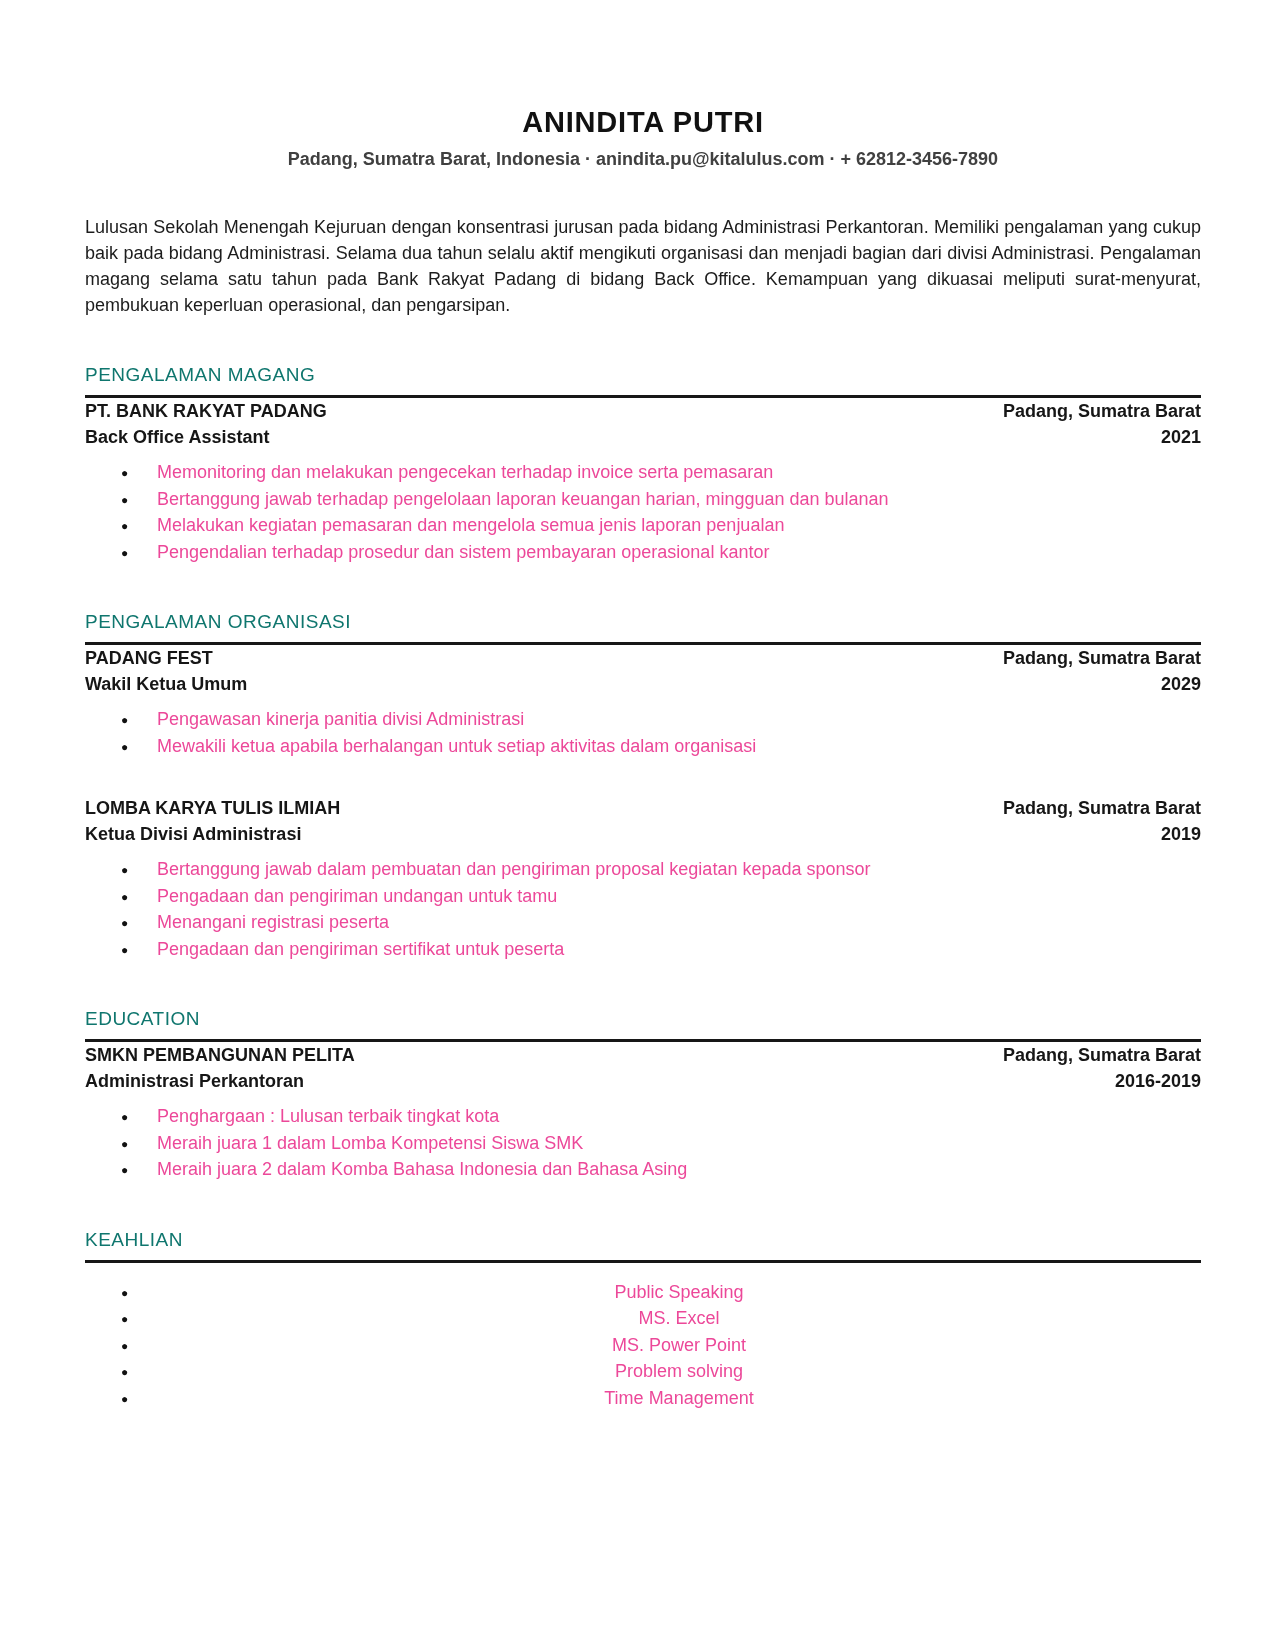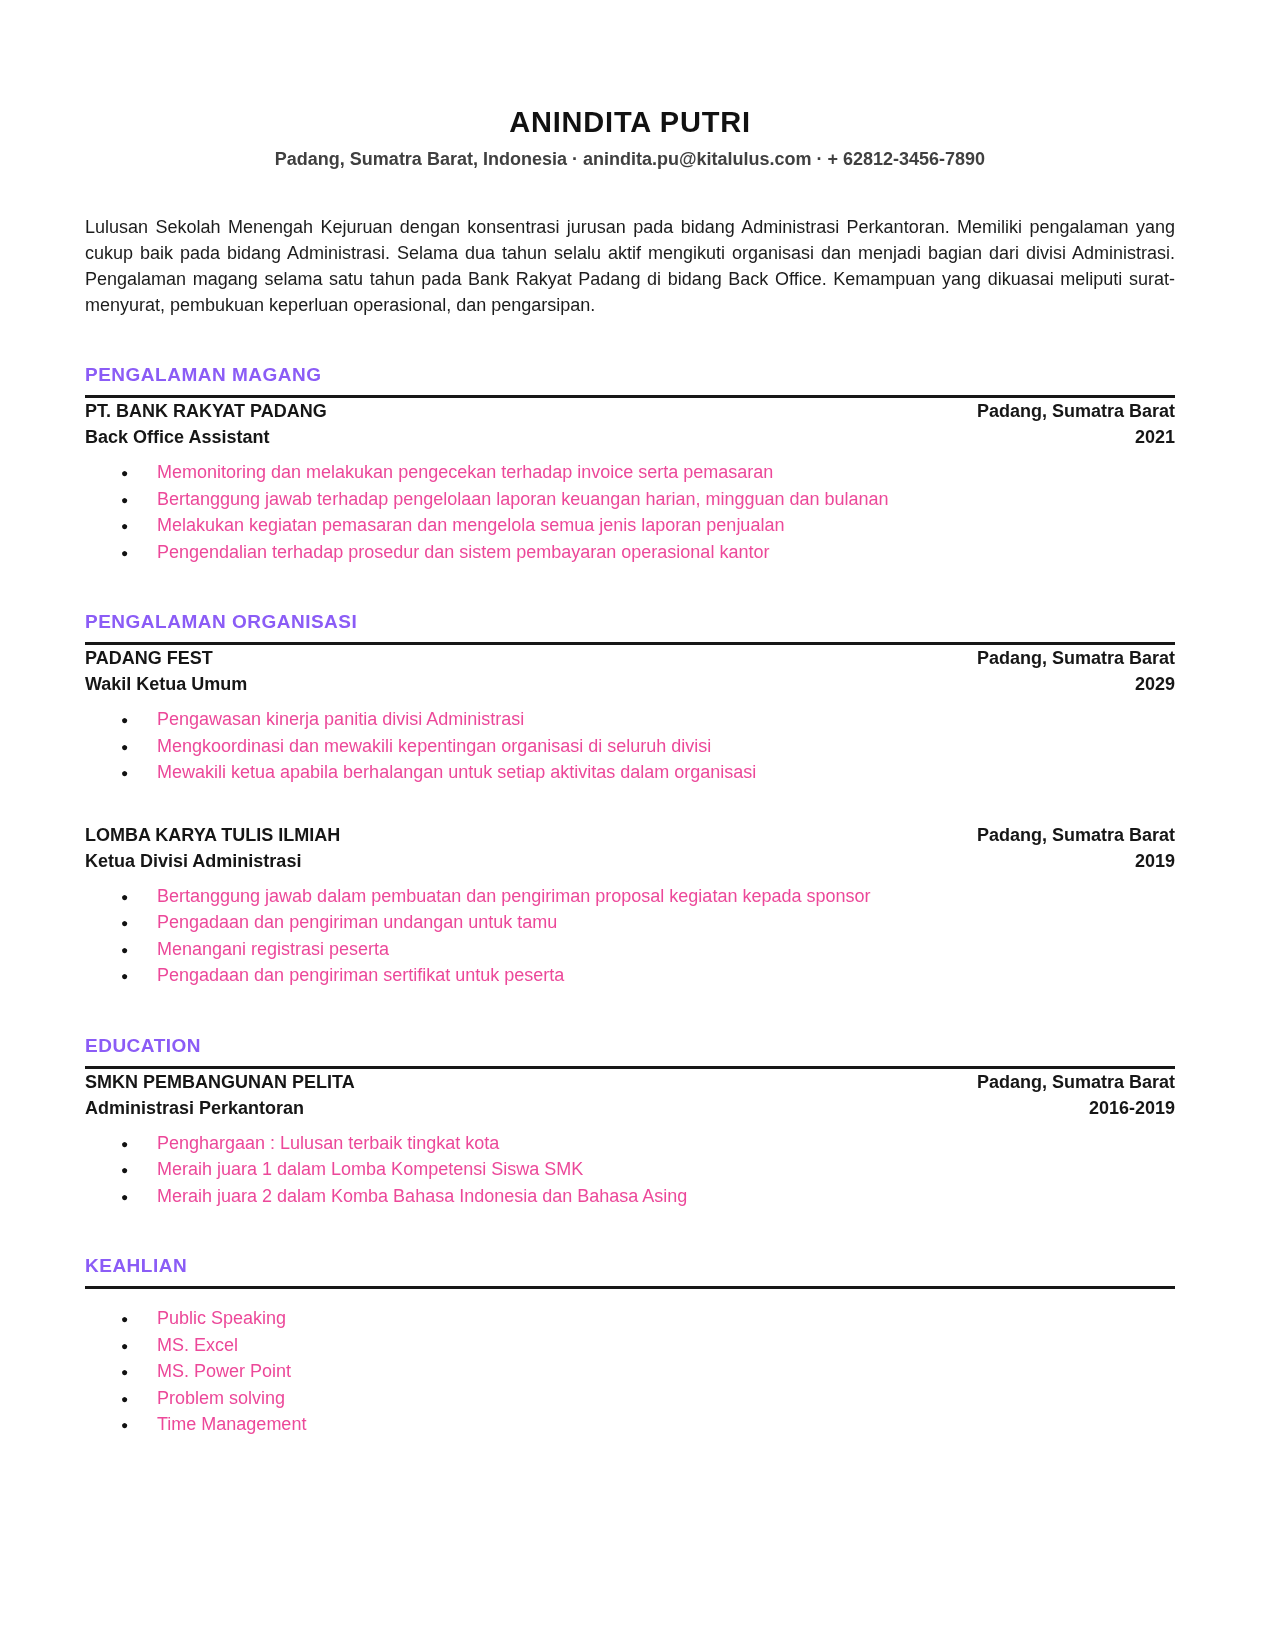--- a/index.html
+++ b/index.html
@@ -7,21 +7,21 @@
   body {
     width: 1275px;
     height: 1650px;
     font-family: "Liberation Sans", sans-serif;
     color: #1c1c1c;
     overflow: hidden;
   }
   .page {
     width: 1275px;
     height: 1650px;
-    padding: 106px 100px 60px 85px;
+    padding: 106px 74px 60px 85px;
     background: #ffffff;
   }
   
   .resume-header { text-align: center; }
   .candidate-name {
     font-size: 29px;
     font-weight: 700;
     letter-spacing: 0.8px;
     color: #111111;
   }
@@ -36,23 +36,23 @@
     margin-top: 44px;
     font-size: 18px;
     line-height: 26px;
     text-align: justify;
     color: #1c1c1c;
   }
   
   .section { margin-top: 46px; }
   .section-title {
     font-size: 19px;
-    font-weight: 700;
+    font-weight: 400;
     letter-spacing: 0.5px;
-    color: #8b5cf6;
+    color: #0f766e;
   }
   .section-divider {
     border: none;
     border-top: 3px solid #171717;
     margin-top: 9px;
   }
   .entry { }
   .entry + .entry { margin-top: 36px; }
   .entry-row {
     display: flex;
@@ -61,21 +61,21 @@
     font-size: 18px;
     font-weight: 700;
     line-height: 26px;
     color: #161616;
   }
   
   ul.bullet-list, ul.skills-list {
     list-style: none;
     margin-top: 9px;
   }
-  ul.skills-list { margin-top: 16px; }
+  ul.skills-list { margin-top: 16px; text-align: center; }
   ul li {
     position: relative;
     padding-left: 72px;
     font-size: 18px;
     line-height: 26.5px;
     color: #ec4899;
   }
   ul li::before {
     content: "\25CF";
     position: absolute;
@@ -124,21 +124,20 @@
           <div class="entry-row">
             <span class="org">PADANG FEST</span>
             <span class="loc">Padang, Sumatra Barat</span>
           </div>
           <div class="entry-row">
             <span class="role">Wakil Ketua Umum</span>
             <span class="period">2029</span>
           </div>
           <ul class="bullet-list">
             <li class="bullet">Pengawasan kinerja panitia divisi Administrasi</li>
-            <li class="bullet">Mengkoordinasi dan mewakili kepentingan organisasi di seluruh divisi</li>
             <li class="bullet">Mewakili ketua apabila berhalangan untuk setiap aktivitas dalam organisasi</li>
           </ul>
         </div>
         <div class="entry">
           <div class="entry-row">
             <span class="org">LOMBA KARYA TULIS ILMIAH</span>
             <span class="loc">Padang, Sumatra Barat</span>
           </div>
           <div class="entry-row">
             <span class="role">Ketua Divisi Administrasi</span>

